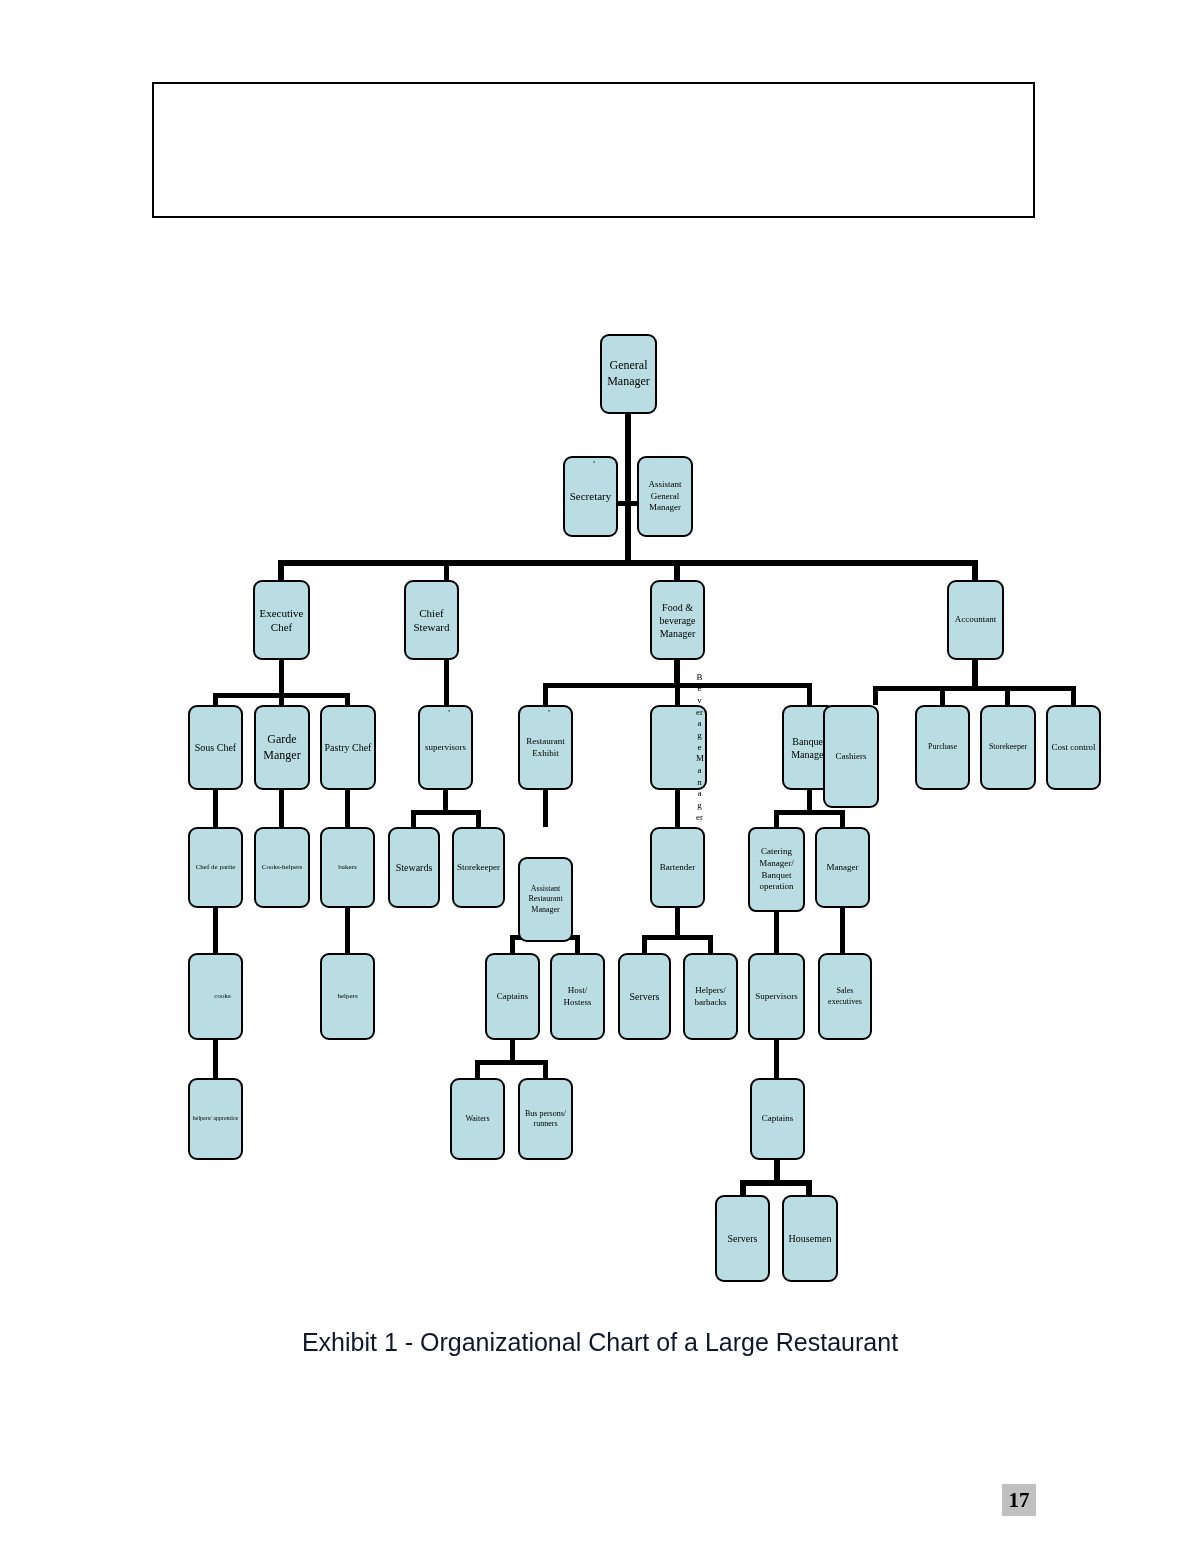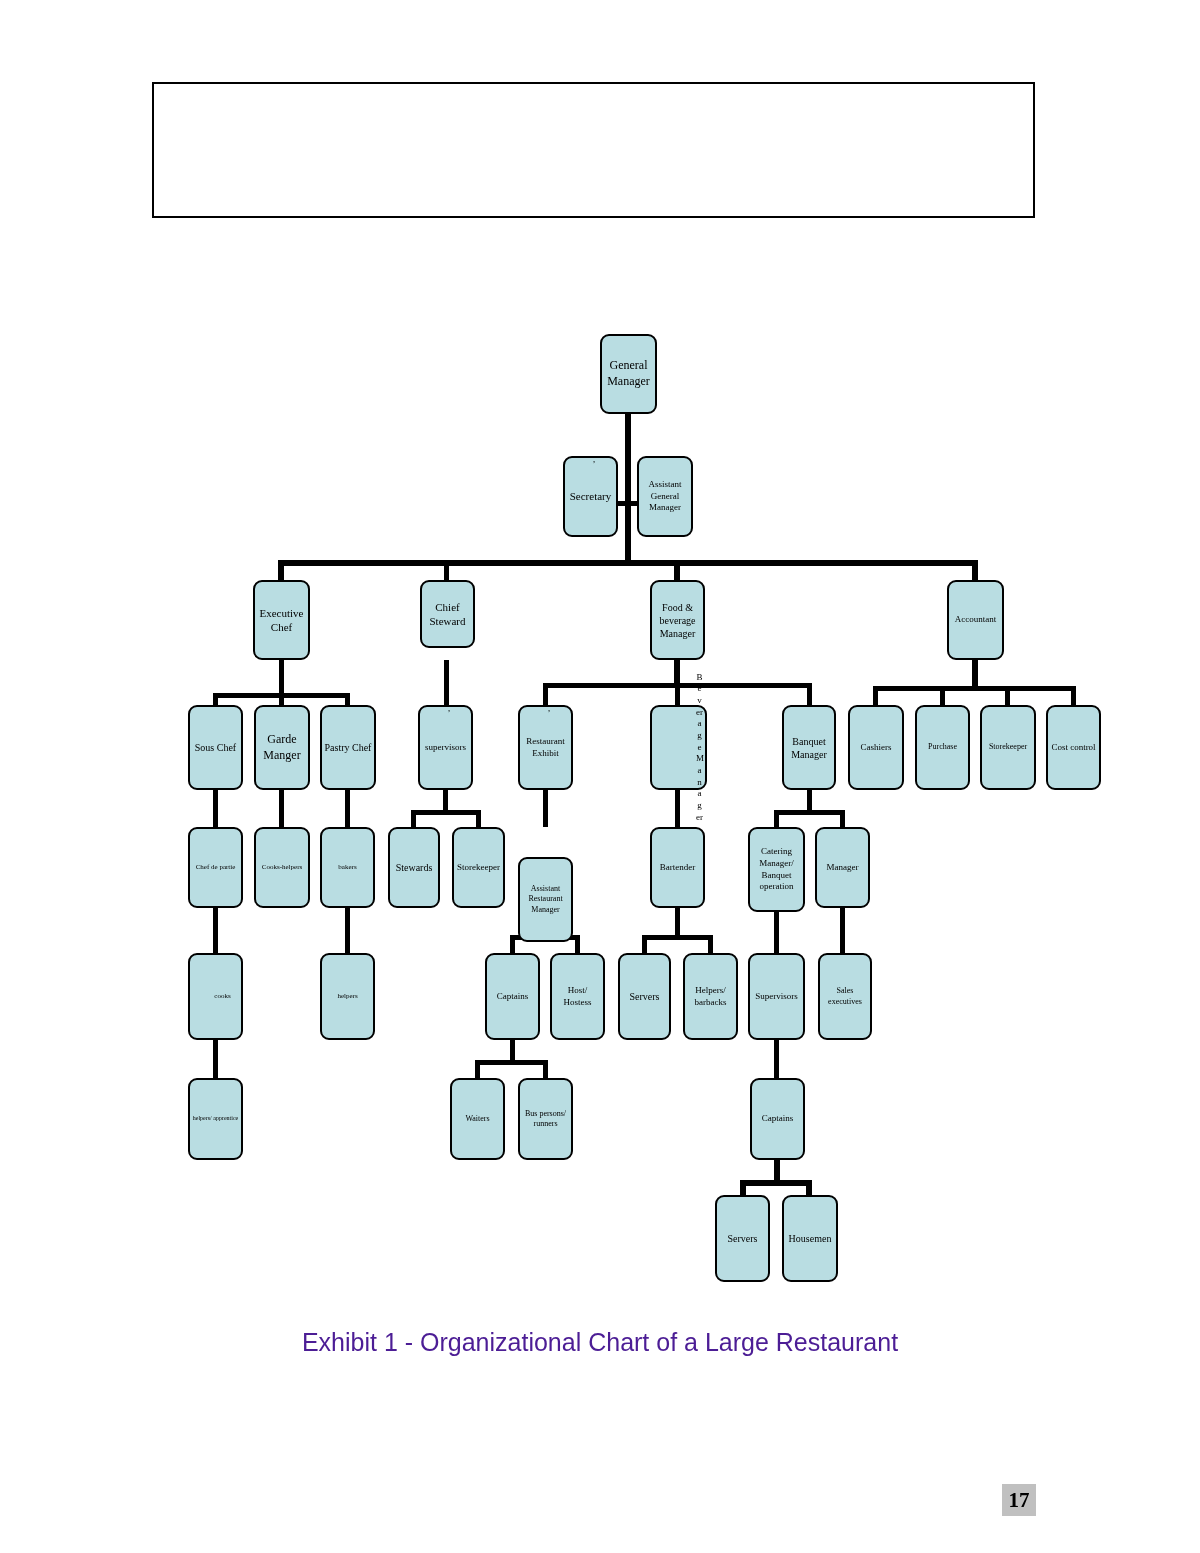--- a/index.html
+++ b/index.html
@@ -29,21 +29,21 @@
   .node-label{
     font-family:"Liberation Serif",serif;color:#000;line-height:1.3;
     word-wrap:break-word;max-width:100%;
   }
   .node-tick{
     position:absolute;top:2px;left:50%;transform:translateX(2px);
     font-size:9px;line-height:1;color:#000;font-family:"Liberation Serif",serif;
   }
   .caption{
     position:absolute;left:0;top:1328px;width:1200px;text-align:center;
-    font-size:25px;color:#4c1d95;font-family:"Liberation Sans",sans-serif;
+    font-size:25px;color:#0f172a;font-family:"Liberation Sans",sans-serif;
   }
   .page-number{
     position:absolute;left:1002px;top:1484px;width:34px;height:32px;
     background:#c0c0c0;display:flex;align-items:center;justify-content:center;
     font-family:"Liberation Serif",serif;font-weight:bold;font-size:21px;color:#000;
   }
 </style>
 </head>
 <body>
 
@@ -118,21 +118,21 @@
       <div class="node" style="left: 563px; top: 456px; width: 55px; height: 81px;">
         <span class="node-label" style="font-size: 11px;">Secretary</span>
         <span class="node-tick">’</span>
       </div>
       <div class="node" style="left: 637px; top: 456px; width: 56px; height: 81px;">
         <span class="node-label" style="font-size: 9px;">Assistant General Manager</span>
       </div>
       <div class="node" style="left: 253px; top: 580px; width: 57px; height: 80px;">
         <span class="node-label" style="font-size: 11px;">Executive Chef</span>
       </div>
-      <div class="node" style="left: 420px; top: 580px; width: 55px; height: 68px;">
+      <div class="node" style="left: 404px; top: 580px; width: 55px; height: 80px;">
         <span class="node-label" style="font-size: 11px;">Chief Steward</span>
       </div>
       <div class="node" style="left: 650px; top: 580px; width: 55px; height: 80px;">
         <span class="node-label" style="font-size: 10px;">Food &amp; beverage Manager</span>
       </div>
       <div class="node" style="left: 947px; top: 580px; width: 57px; height: 80px;">
         <span class="node-label" style="font-size: 9px;">Accountant</span>
       </div>
       <div class="node" style="left: 188px; top: 705px; width: 55px; height: 85px;">
         <span class="node-label" style="font-size: 10px;">Sous Chef</span>
@@ -150,21 +150,21 @@
       <div class="node" style="left: 518px; top: 705px; width: 55px; height: 85px;">
         <span class="node-label" style="font-size: 9px;">Restaurant Exhibit</span>
         <span class="node-tick">’</span>
       </div>
       <div class="node" style="left: 650px; top: 705px; width: 57px; height: 85px; padding-left: 44px;">
         <span class="node-label" style="font-size: 9px;">Beverage Manager</span>
       </div>
       <div class="node" style="left: 782px; top: 705px; width: 54px; height: 85px;">
         <span class="node-label" style="font-size: 10px;">Banquet Manager</span>
       </div>
-      <div class="node" style="left: 848px; top: 705px; width: 56px; height: 85px; text-align: center;">
+      <div class="node" style="left: 823px; top: 705px; width: 56px; height: 103px; text-align: center;">
         <span class="node-label" style="font-size: 9px;">Cashiers</span>
       </div>
       <div class="node" style="left: 915px; top: 705px; width: 55px; height: 85px;">
         <span class="node-label" style="font-size: 8px;">Purchase</span>
       </div>
       <div class="node" style="left: 980px; top: 705px; width: 56px; height: 85px;">
         <span class="node-label" style="font-size: 8px;">Storekeeper</span>
       </div>
       <div class="node" style="left: 1046px; top: 705px; width: 55px; height: 85px;">
         <span class="node-label" style="font-size: 9px;">Cost control</span>
@@ -183,21 +183,21 @@
       </div>
       <div class="node" style="left: 452px; top: 827px; width: 53px; height: 81px;">
         <span class="node-label" style="font-size: 9px;">Storekeeper</span>
       </div>
       <div class="node" style="left: 518px; top: 857px; width: 55px; height: 85px;">
         <span class="node-label" style="font-size: 8px;">Assistant Restaurant Manager</span>
       </div>
       <div class="node" style="left: 650px; top: 827px; width: 55px; height: 81px;">
         <span class="node-label" style="font-size: 9px;">Bartender</span>
       </div>
-      <div class="node" style="left: 748px; top: 827px; width: 57px; height: 85px;">
+      <div class="node" style="left: 748px; top: 827px; width: 57px; height: 85px; border-radius: 8px;">
         <span class="node-label" style="font-size: 9px;">Catering Manager/ Banquet operation</span>
       </div>
       <div class="node" style="left: 815px; top: 827px; width: 55px; height: 81px;">
         <span class="node-label" style="font-size: 9px;">Manager</span>
       </div>
       <div class="node" style="left: 188px; top: 953px; width: 55px; height: 87px; padding-left: 16px;">
         <span class="node-label" style="font-size: 7px;">cooks</span>
       </div>
       <div class="node" style="left: 320px; top: 953px; width: 55px; height: 87px;">
         <span class="node-label" style="font-size: 7px;">helpers</span>

